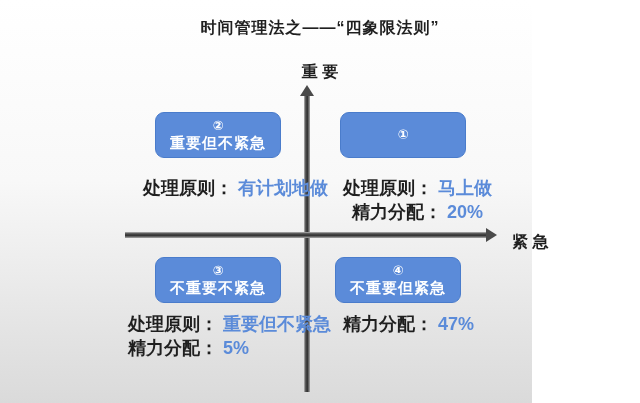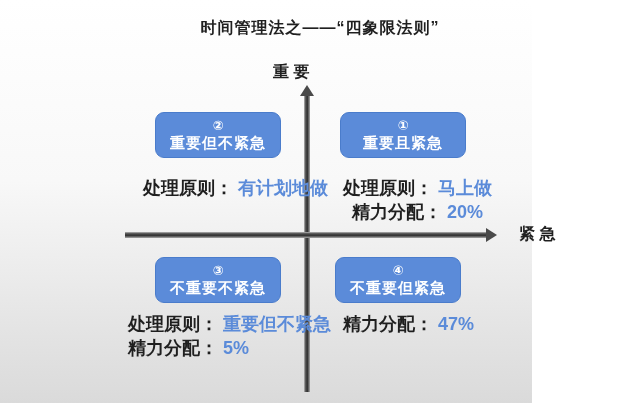--- a/index.html
+++ b/index.html
@@ -10,22 +10,22 @@
   }
   .stage{
     position:relative;width:532px;height:403px;
     background:linear-gradient(to bottom,var(--bg-top,#ffffff) 0%,#f8f8f8 45%,var(--bg-bottom,#dadada) 100%);
   }
   .title{
     position:absolute;left:0;top:18px;width:640px;margin:0;
     text-align:center;font-size:16px;font-weight:bold;letter-spacing:1px;
   }
   .axis-label{position:absolute;font-size:16px;font-weight:bold;white-space:nowrap;}
-  .axis-label.v{left:273px;top:62px;width:64px;}
-  .axis-label.h{left:512px;top:224px;margin-left:7px;}
+  .axis-label.v{left:288px;top:62px;width:64px;text-align:center;}
+  .axis-label.h{left:512px;top:232px;}
   .vline{
     position:absolute;left:304px;top:96px;width:6px;height:296px;
     background:linear-gradient(to right,#b8b8b8,var(--axis-gray,#4a4a4a) 30%,#353535 60%,#ababab);
   }
   .hline{
     position:absolute;left:125px;top:232px;width:363px;height:6px;
     background:linear-gradient(to bottom,#b8b8b8,var(--axis-gray,#4a4a4a) 30%,#353535 60%,#ababab);
   }
   .arrow-up{
     position:absolute;left:300px;top:85px;width:0;height:0;
@@ -67,21 +67,20 @@
   <div class="axis-label v">重 要</div>
   <div class="axis-label h">紧 急</div>
 
   <div class="arrow-up"></div>
   <div class="vline"></div>
   <div class="hline"></div>
   <div class="arrow-right"></div>
 
   <div class="qbox box-q1">
     <div class="qnum">①</div>
-    <div class="qname">重要且紧急</div>
   </div>
   <div class="qdetails det-q1">
     <div class="row">
       <span class="lbl">处理原则：</span><span class="val">马上做</span>
     </div>
     <div class="row">
       <span class="lbl">精力分配：</span><span class="val">20%</span>
     </div>
   </div>
 

